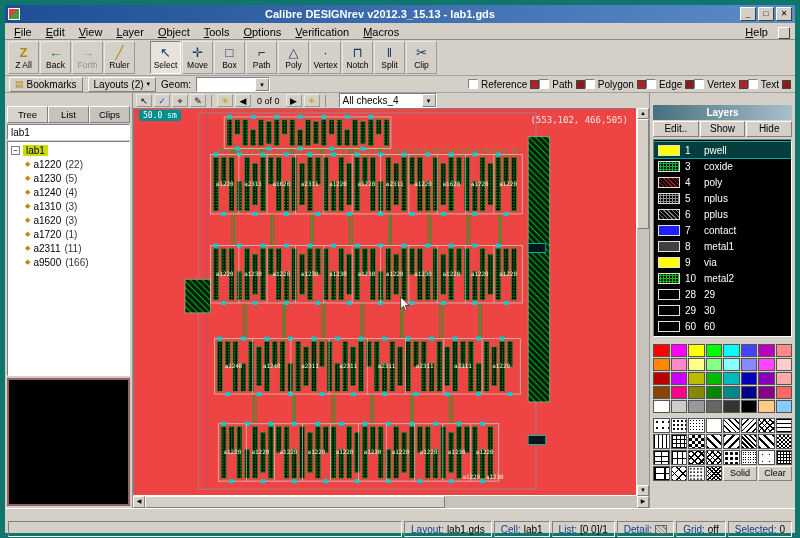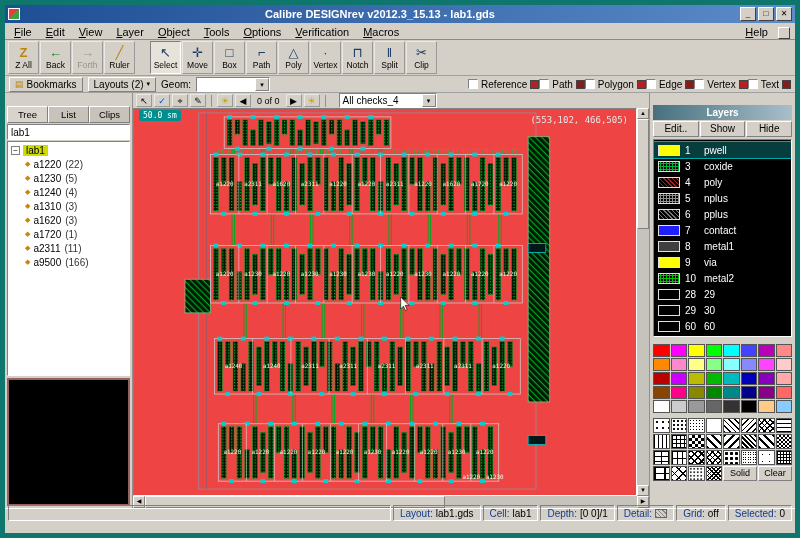--- a/index.html
+++ b/index.html
@@ -119,21 +119,21 @@
 .pat-diag-thick-back{background-image:repeating-linear-gradient(135deg,#000 0 2px,transparent 2px 6px)}
 .pat-cross-dense{background-image:repeating-linear-gradient(45deg,#000 0 1.5px,transparent 1.5px 3.5px)}
 .pat-weave{background-image:repeating-linear-gradient(45deg,#000 0 2px,transparent 2px 5px),repeating-linear-gradient(135deg,#000 0 2px,transparent 2px 5px)}
 .pat-brick{background-image:repeating-linear-gradient(180deg,#000 0 1px,transparent 1px 5px),repeating-linear-gradient(90deg,#000 0 1px,transparent 1px 7px)}
 .pat-brick-tall{background-image:repeating-linear-gradient(180deg,#000 0 1px,transparent 1px 7px),repeating-linear-gradient(90deg,#000 0 1px,transparent 1px 5px)}
 .pat-brick-wide{background-image:repeating-linear-gradient(180deg,#000 0 1.5px,transparent 1.5px 6px),repeating-linear-gradient(90deg,#000 0 1.5px,transparent 1.5px 10px)}
 .pat-circle-mesh{background-image:radial-gradient(circle,transparent 1.2px,#000 1.4px,transparent 1.9px);background-size:5px 5px}
 .pat-star-field{background-image:radial-gradient(#000 .9px,transparent 1px);background-size:7px 7px}
 .pat-speckle{background-image:radial-gradient(#000 .6px,transparent .7px);background-size:3.5px 3.5px}
 
-.statusbar{height:20px;display:flex;align-items:flex-end;gap:2px;padding:12px 3px;border-top:1px solid #fff;flex:none}
+.statusbar{height:20px;display:flex;align-items:flex-start;gap:2px;padding:12px 3px;border-top:1px solid #fff;flex:none}
 .seg{height:16px;border:1px solid;border-color:#808080 #fff #fff #808080;display:flex;align-items:center;padding:0 6px;font-size:10px;gap:3px;white-space:nowrap}
 .seg.fill{flex:1}
 .slabel{color:#143c8c}
 .detail-icon{width:12px;height:9px;border:1px solid #666;background:repeating-linear-gradient(45deg,#888 0 1px,#d4d0c8 1px 3px)}
 </style>
 </head>
 <body>
 
 <div class="window" data-name="app-window">
 
@@ -977,21 +977,21 @@
       <div class="seg fill" data-name="status-blank"></div>
       <div class="seg" data-name="status-layout">
         <span class="slabel" data-name="status-label">Layout:</span>
         <span data-name="status-value">lab1.gds</span>
       </div>
       <div class="seg" data-name="status-cell">
         <span class="slabel" data-name="status-label">Cell:</span>
         <span data-name="status-value">lab1</span>
       </div>
       <div class="seg" data-name="status-depth">
-        <span class="slabel" data-name="status-label">Depth:</span>
+        <span class="slabel" data-name="status-label">List:</span>
         <span data-name="status-value">[0 0]/1</span>
       </div>
       <div class="seg" data-name="status-detail">
         <span class="slabel" data-name="status-label">Detail:</span>
         <span class="detail-icon" data-name="detail-grid-icon"></span>
       </div>
       <div class="seg" data-name="status-grid">
         <span class="slabel" data-name="status-label">Grid:</span>
         <span data-name="status-value">off</span>
       </div>

